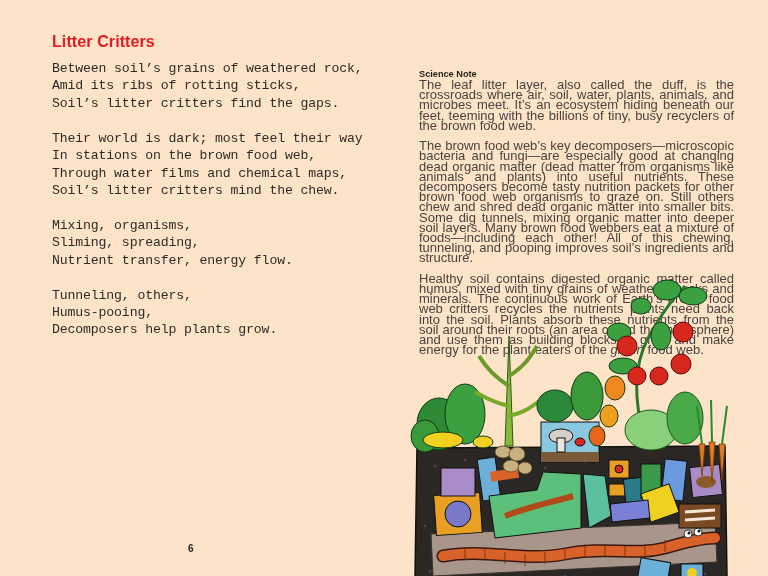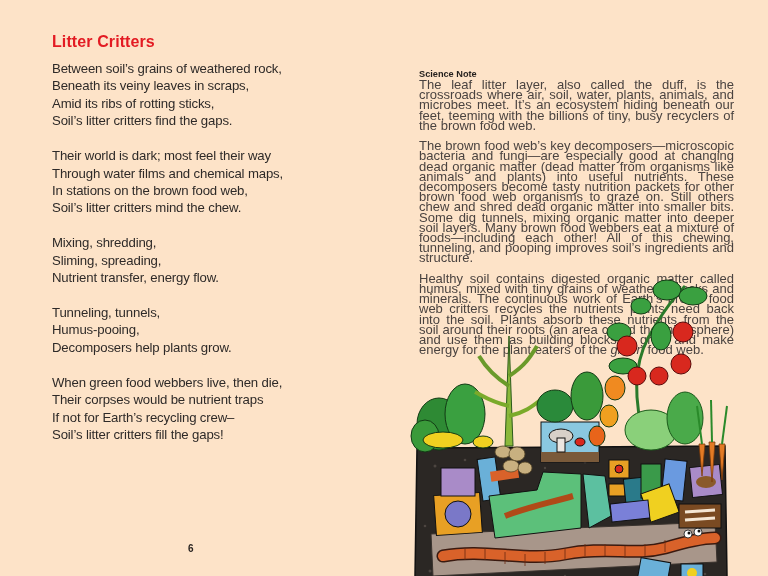--- a/index.html
+++ b/index.html
@@ -3,62 +3,55 @@
 <meta charset="utf-8">
 <style>
   html,body{margin:0;padding:0;}
   body{width:768px;height:576px;background:#fde3c8;position:relative;overflow:hidden;font-family:"Liberation Serif",serif;}
   .page{position:absolute;top:0;height:576px;}
   .left{left:0;width:384px;}
   .right{left:384px;width:384px;margin-top:36px;}
   .poem-title{position:absolute;left:52px;top:33px;font-family:"Liberation Sans",sans-serif;font-weight:bold;font-size:16px;color:#e31b23;letter-spacing:0.1px;}
   .poem{position:absolute;left:52px;top:60px;width:300px;}
   .stanza{margin:0 0 17.5px 0;}
-  .line{font-family:Liberation Sans, sans-serif;font-size:13.2px;line-height:17.4px;color:#2e2a28;white-space:nowrap;letter-spacing:-0.15px;}
+  .line{font-family:Liberation Mono, monospace;font-size:13.2px;line-height:17.4px;color:#2e2a28;white-space:nowrap;letter-spacing:-0.15px;}
   .page-num{position:absolute;left:188px;top:543px;font-family:"Liberation Sans",sans-serif;font-weight:bold;font-size:10px;color:#2a2522;}
   .note-title{position:absolute;left:35px;top:33px;font-family:"Liberation Sans",sans-serif;font-weight:bold;font-size:9.2px;color:#231f1c;}
   .note{position:absolute;left:35px;top:44px;width:315px;}
   .para{font-family:"Liberation Sans",sans-serif;font-size:13px;line-height:10.2px;color:#4a4340;text-align:justify;margin:0 0 10.2px 0;}
   .para em{}
   .illus{position:absolute;left:21px;top:240px;width:340px;height:312px;}
   .dot{position:absolute;left:46px;top:257px;width:1.5px;height:1.5px;background:#8a7a6a;}
 </style>
 </head>
 <body>
 
 <div class="page left">
   <div class="poem-title">Litter Critters</div>
   <div class="poem" id="poem">
       <div class="stanza">
         <div class="line">Between soil’s grains of weathered rock,</div>
-        <div class="line">Beneath its veiny leaves in scraps,</div>
         <div class="line">Amid its ribs of rotting sticks,</div>
         <div class="line">Soil’s litter critters find the gaps.</div>
       </div>
       <div class="stanza">
         <div class="line">Their world is dark; most feel their way</div>
+        <div class="line">In stations on the brown food web,</div>
         <div class="line">Through water films and chemical maps,</div>
-        <div class="line">In stations on the brown food web,</div>
         <div class="line">Soil’s litter critters mind the chew.</div>
       </div>
       <div class="stanza">
-        <div class="line">Mixing, shredding,</div>
+        <div class="line">Mixing, organisms,</div>
         <div class="line">Sliming, spreading,</div>
         <div class="line">Nutrient transfer, energy flow.</div>
       </div>
       <div class="stanza">
-        <div class="line">Tunneling, tunnels,</div>
+        <div class="line">Tunneling, others,</div>
         <div class="line">Humus-pooing,</div>
         <div class="line">Decomposers help plants grow.</div>
-      </div>
-      <div class="stanza">
-        <div class="line">When green food webbers live, then die,</div>
-        <div class="line">Their corpses would be nutrient traps</div>
-        <div class="line">If not for Earth’s recycling crew–</div>
-        <div class="line">Soil’s litter critters fill the gaps!</div>
       </div>
     </div>
   <div class="page-num">6</div>
 </div>
 
 <div class="page right">
   <div class="note-title">Science Note</div>
   <div class="note">
     <p class="para">The leaf litter layer, also called the duff, is the crossroads where air, soil, water, plants, animals, and microbes meet. It’s an ecosystem hiding beneath our feet, teeming with the billions of tiny, busy recyclers of the brown food web.</p>
     <p class="para">The brown food web’s key decomposers—microscopic bacteria and fungi—are especially good at changing dead organic matter (dead matter from organisms like animals and plants) into useful nutrients. These decomposers become tasty nutrition packets for other brown food web organisms to graze on. Still others chew and shred dead organic matter into smaller bits. Some dig tunnels, mixing organic matter into deeper soil layers. Many brown food webbers eat a mixture of foods—including each other! All of this chewing, tunneling, and pooping improves soil’s ingredients and structure.</p>

